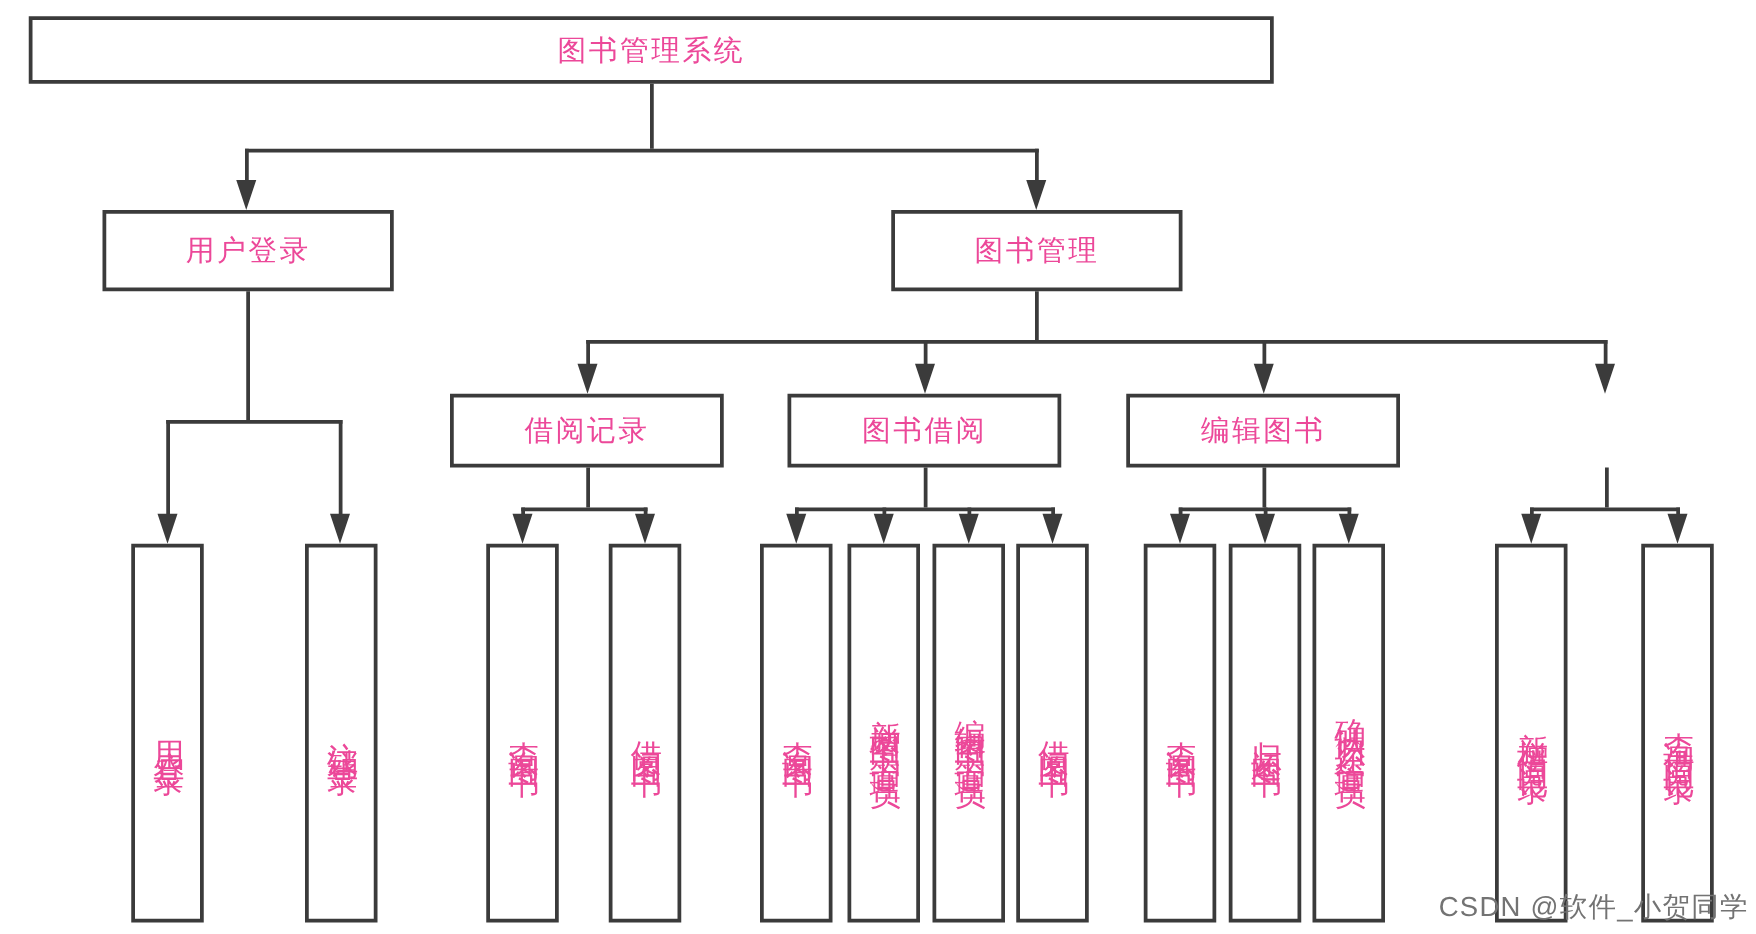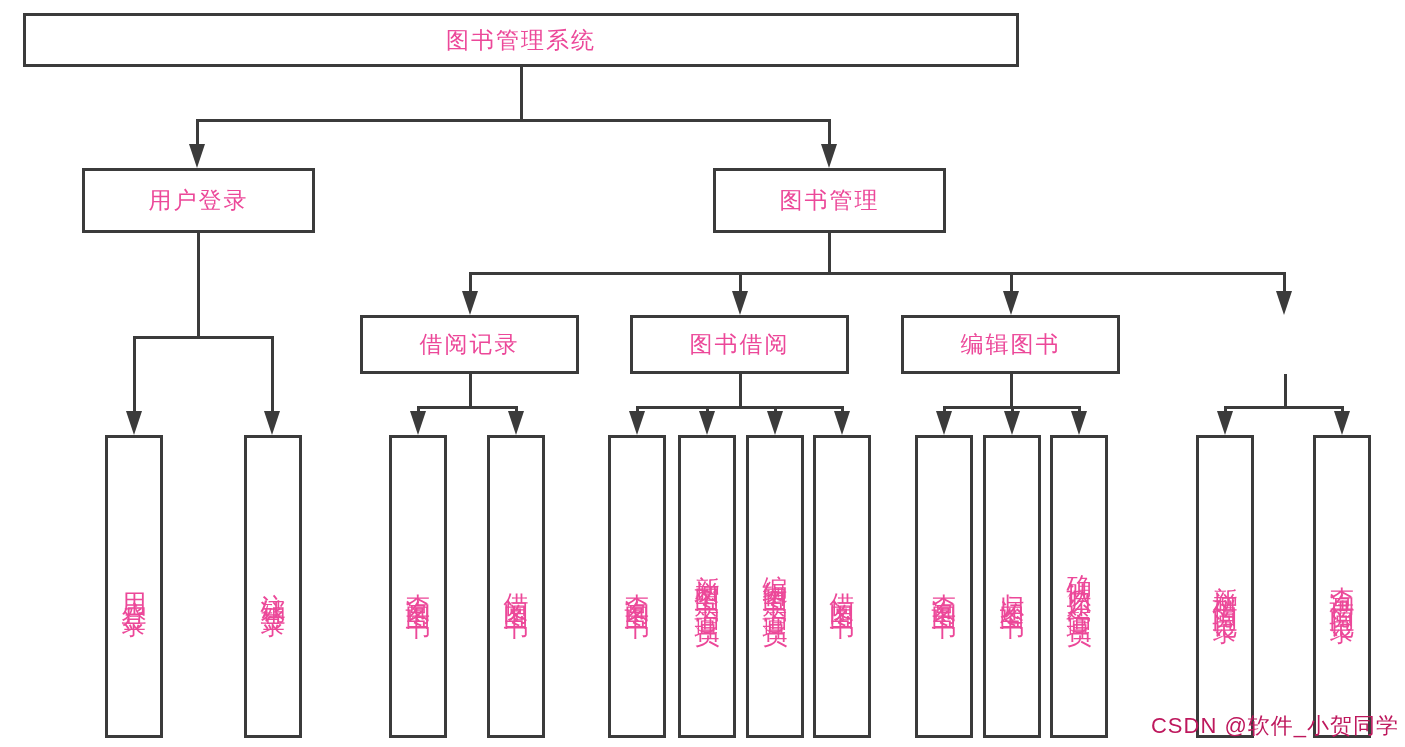--- a/index.html
+++ b/index.html
@@ -41,21 +41,21 @@
     width: 0; height: 0;
     border-left: 8px solid transparent;
     border-right: 8px solid transparent;
     border-top: 24px solid #3b3b3b;
   }
   .watermark {
     position: absolute;
     right: 6px;
     bottom: 6px;
     font-size: 22px;
-    color: #be185d;
+    color: #737373;
     letter-spacing: 1px;
     z-index: 10;
     pointer-events: none;
   }
 </style>
 </head>
 <body>
 
 <div class="canvas" id="canvas">
 

